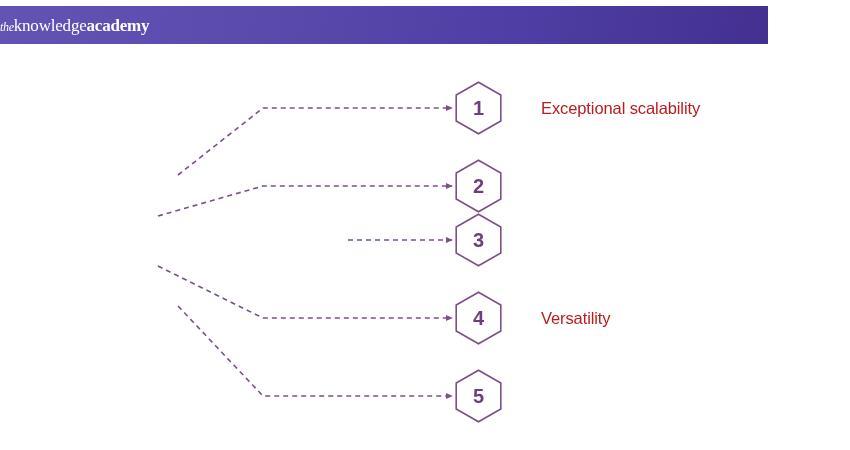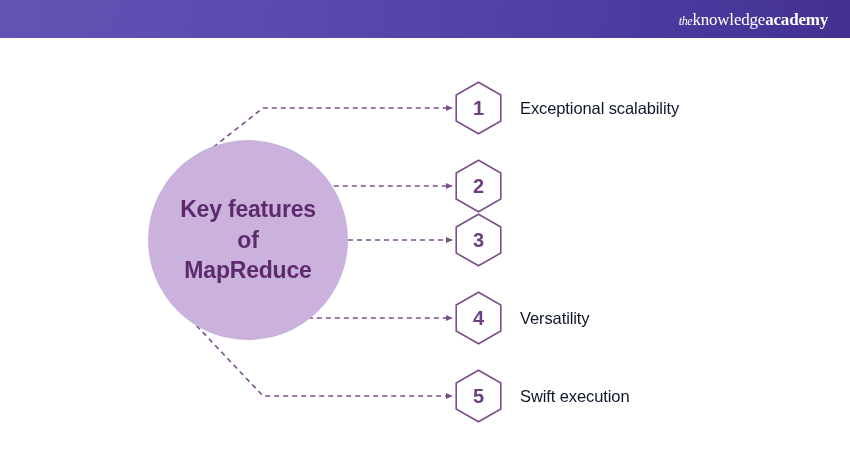--- a/index.html
+++ b/index.html
@@ -12,27 +12,27 @@
     background: #ffffff;
     font-family: "Liberation Sans", sans-serif;
     overflow: hidden;
     position: relative;
   }
 
   
   .header {
     position: absolute;
     left: 0;
-    top: 0;
-    width: 850px;
+    top: 6px;
+    width: 768px;
     height: 38px;
     background: linear-gradient(100deg, #6253b4 0%, #5a4aae 35%, #4e3da2 70%, #433091 100%);
     display: flex;
     align-items: center;
-    justify-content: flex-end;
+    justify-content: flex-start;
   }
   .logo {
     margin-right: 22px;
     color: #ffffff;
     font-family: "Liberation Serif", serif;
     font-size: 17px;
     letter-spacing: -0.2px;
     white-space: nowrap;
     line-height: 1;
   }
@@ -113,22 +113,22 @@
     top: 0;
   }
   .hex-num {
     position: relative;
     color: #6d3f80;
     font-size: 20px;
     font-weight: bold;
     line-height: 1;
   }
   .row-label {
-    margin-left: 18px;
-    color: #0f172a;
+    margin-left: 39px;
+    color: #b91c1c;
     font-size: 16.5px;
     font-weight: normal;
     letter-spacing: -0.1px;
     white-space: nowrap;
   }
 </style>
 </head>
 <body>
 
 <div class="header">
@@ -150,25 +150,20 @@
 
     <path d="M 158,178 L 263,148 L 452,148" fill="none" stroke="#7b4f88" stroke-width="1.6" stroke-dasharray="5,4" marker-end="url(#arrow)"></path>
 
     <path d="M 348,202 L 452,202" fill="none" stroke="#7b4f88" stroke-width="1.6" stroke-dasharray="5,4" marker-end="url(#arrow)"></path>
 
     <path d="M 158,228 L 263,280 L 452,280" fill="none" stroke="#7b4f88" stroke-width="1.6" stroke-dasharray="5,4" marker-end="url(#arrow)"></path>
 
     <path d="M 178,268 L 263,358 L 452,358" fill="none" stroke="#7b4f88" stroke-width="1.6" stroke-dasharray="5,4" marker-end="url(#arrow)"></path>
   </svg>
 
-  <div class="center-circle">
-    <div class="center-title">Key features
-of
-MapReduce</div>
-  </div>
 
   <div class="row" style="top:43px;">
     <div class="hex">
       <svg width="47" height="54" viewBox="0 0 47 54">
         <polygon points="23.5,1.2 45.8,14 45.8,40 23.5,52.8 1.2,40 1.2,14" fill="none" stroke="#7b4f88" stroke-width="1.6"></polygon>
       </svg>
       <span class="hex-num">1</span>
     </div>
     <div class="row-label">Exceptional scalability</div>
   </div>
@@ -201,16 +196,15 @@
     <div class="row-label">Versatility</div>
   </div>
 
   <div class="row" style="top:331px;">
     <div class="hex">
       <svg width="47" height="54" viewBox="0 0 47 54">
         <polygon points="23.5,1.2 45.8,14 45.8,40 23.5,52.8 1.2,40 1.2,14" fill="none" stroke="#7b4f88" stroke-width="1.6"></polygon>
       </svg>
       <span class="hex-num">5</span>
     </div>
-    <div class="row-label">Swift execution</div>
   </div>
 
 </div>
 
 </body></html>

